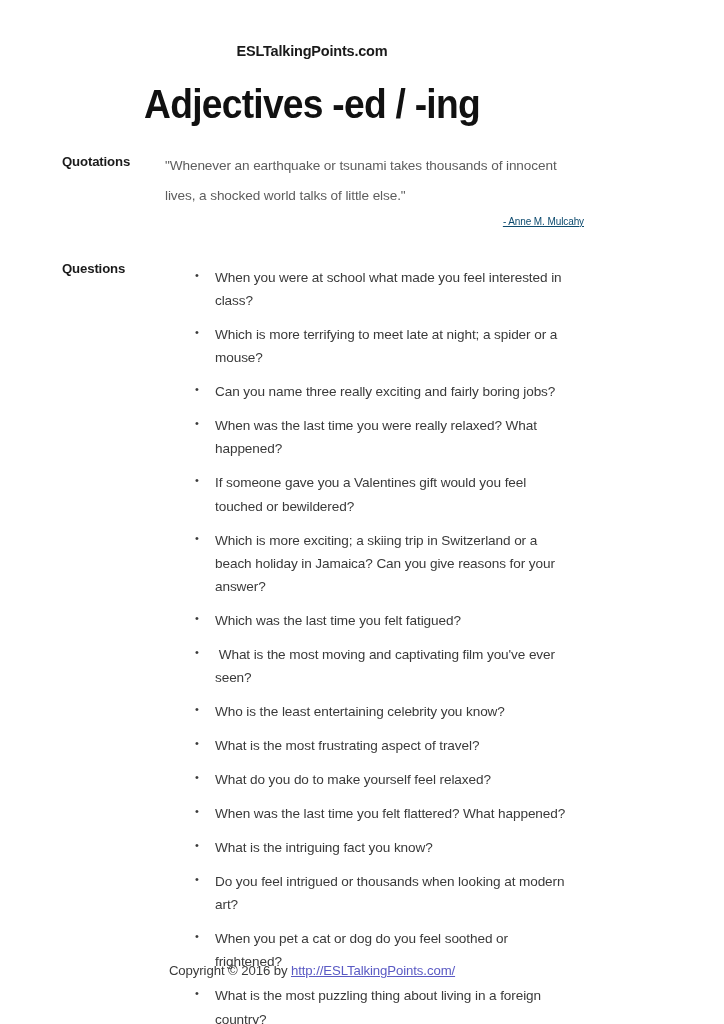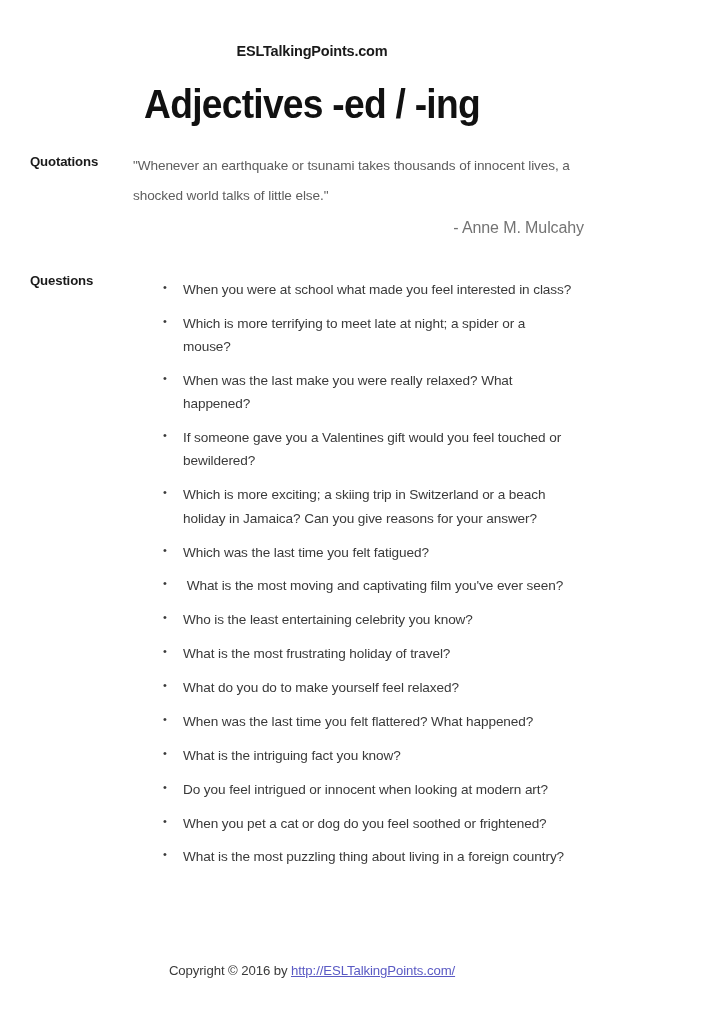--- a/index.html
+++ b/index.html
@@ -44,21 +44,21 @@
     margin: 0;
     padding-top: 24px;
     line-height: 1.05;
     transform: scaleX(0.93);
   }
 
   
   .section {
     display: flex;
     align-items: flex-start;
-    padding-left: 30px;
+    padding-left: 62px;
     padding-right: 40px;
     box-sizing: border-box;
   }
 
   .section-label {
     flex: 0 0 100px;
     font-size: 13.2px;
     font-weight: bold;
     color: #1a1a1a;
     letter-spacing: -0.15px;
@@ -79,27 +79,28 @@
     padding-left: 3px;
   }
   .quote-text {
     font-size: 13.6px;
     color: #5d5d5d;
     line-height: 2.25;
     letter-spacing: -0.1px;
     max-width: 470px;
   }
   .quote-attrib {
-    font-size: 16px;
-    color: #737373;
+    font-size: 10px;
+    color: #0c4a6e;
     letter-spacing: -0.1px;
     line-height: 2.0;
     text-align: right;
     padding-right: 0px;
     max-width: 513px;
+    text-decoration: underline;
   }
 
   
   .questions-row {
     margin-top: 26px;
   }
   .questions-row .section-label {
     flex: 0 0 123px;
   }
   .q-list {
@@ -160,31 +161,32 @@
       <div class="quote-attrib">- Anne M. Mulcahy</div>
     </div>
   </div>
 
   <div class="section questions-row">
     <div class="section-label">Questions</div>
     <div class="section-body">
       <ul class="q-list" id="question-list">
           <li class="q-item">When you were at school what made you feel interested in class?</li>
           <li class="q-item">Which is more terrifying to meet late at night; a spider or a mouse?</li>
-          <li class="q-item">When was the last make you were really relaxed? What happened?</li>
+          <li class="q-item">Can you name three really exciting and fairly boring jobs?</li>
+          <li class="q-item">When was the last time you were really relaxed? What happened?</li>
           <li class="q-item">If someone gave you a Valentines gift would you feel touched or bewildered?</li>
           <li class="q-item">Which is more exciting; a skiing trip in Switzerland or a beach holiday in Jamaica? Can you give reasons for your answer?</li>
           <li class="q-item">Which was the last time you felt fatigued?</li>
           <li class="q-item"> What is the most moving and captivating film you've ever seen?</li>
           <li class="q-item">Who is the least entertaining celebrity you know?</li>
-          <li class="q-item">What is the most frustrating holiday of travel?</li>
+          <li class="q-item">What is the most frustrating aspect of travel?</li>
           <li class="q-item">What do you do to make yourself feel relaxed?</li>
           <li class="q-item">When was the last time you felt flattered? What happened?</li>
           <li class="q-item">What is the intriguing fact you know?</li>
-          <li class="q-item">Do you feel intrigued or innocent when looking at modern art?</li>
+          <li class="q-item">Do you feel intrigued or thousands when looking at modern art?</li>
           <li class="q-item">When you pet a cat or dog do you feel soothed or frightened?</li>
           <li class="q-item">What is the most puzzling thing about living in a foreign country?</li>
         </ul>
     </div>
   </div>
 
   <div class="footer">
     <span>Copyright © 2016 by </span><a class="footer-link" href="#">http://ESLTalkingPoints.com/</a>
   </div>
 

